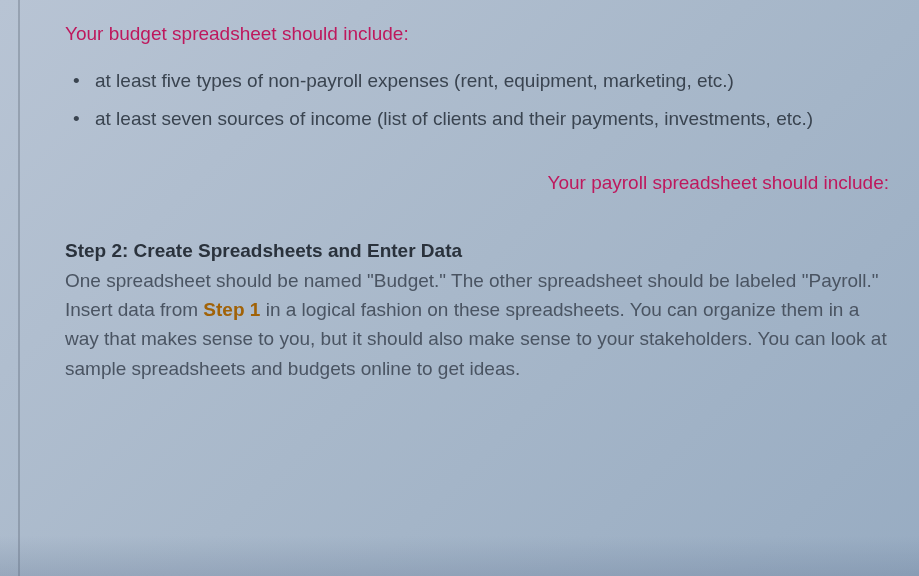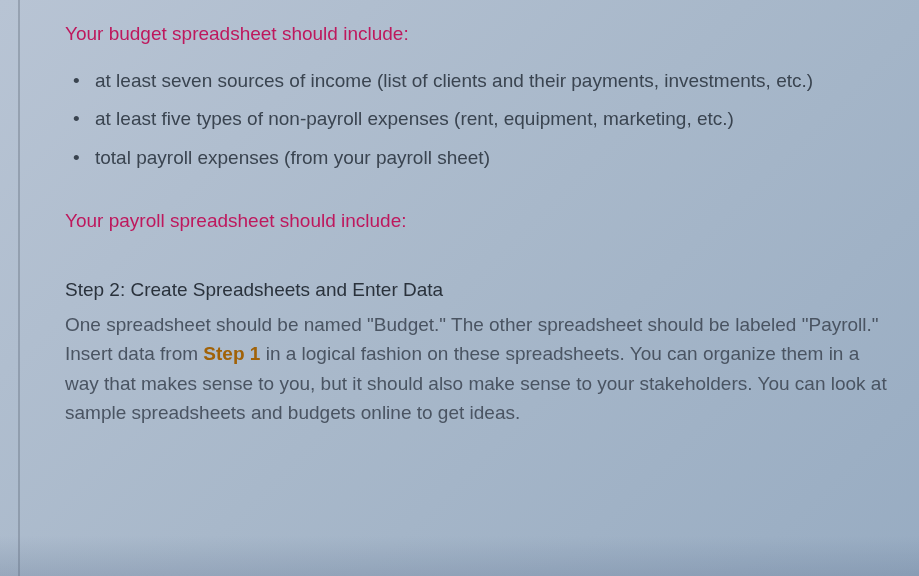--- a/index.html
+++ b/index.html
@@ -48,26 +48,27 @@
     li::before {
       content: "•";
       position: absolute;
       left: 8px;
       top: 0;
       font-size: 19px;
       color: #3a4450;
     }
     .section-gap {
       margin-top: 28px;
+      text-align: right;
     }
     .step-heading {
-      font-weight: normal;
+      font-weight: bold;
       color: #2a323c;
       margin-top: 40px;
-      margin-bottom: 6px;
+      margin-bottom: 0;
     }
     .body-text {
       color: #4a5462;
       line-height: 1.55;
     }
     .bold-inline {
       font-weight: bold;
       color: #a16207;
     }
     .bottom-fade {
@@ -83,23 +84,22 @@
 </head>
 <body>
 
 <div class="left-border"></div>
 
 <div class="content">
 
   <p class="intro-text">Your budget spreadsheet should include:</p>
 
   <ul>
+    <li>at least five types of non-payroll expenses (rent, equipment, marketing, etc.)</li>
     <li>at least seven sources of income (list of clients and their payments, investments, etc.)</li>
-    <li>at least five types of non-payroll expenses (rent, equipment, marketing, etc.)</li>
-    <li>total payroll expenses (from your payroll sheet)</li>
   </ul>
 
   <p class="intro-text section-gap">Your payroll spreadsheet should include:</p>
 
 
   <p class="step-heading">Step 2: Create Spreadsheets and Enter Data</p>
 
   <p class="body-text">
     <span>One spreadsheet should be named "Budget." The other spreadsheet should be labeled "Payroll." Insert data from </span><span class="bold-inline">Step 1</span><span> in a logical fashion on these spreadsheets. You can organize them in a way that makes sense to you, but it should also make sense to your stakeholders. You can look at sample spreadsheets and budgets online to get ideas.</span>
   </p>

